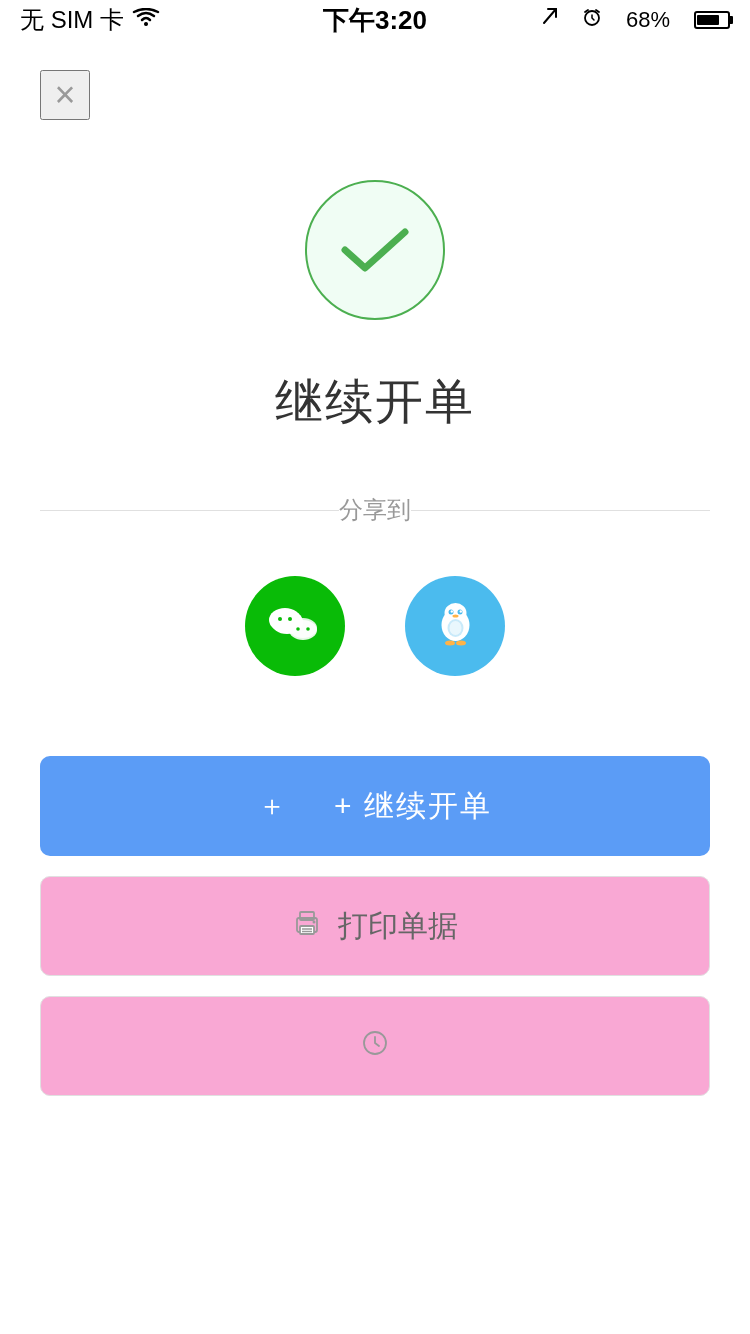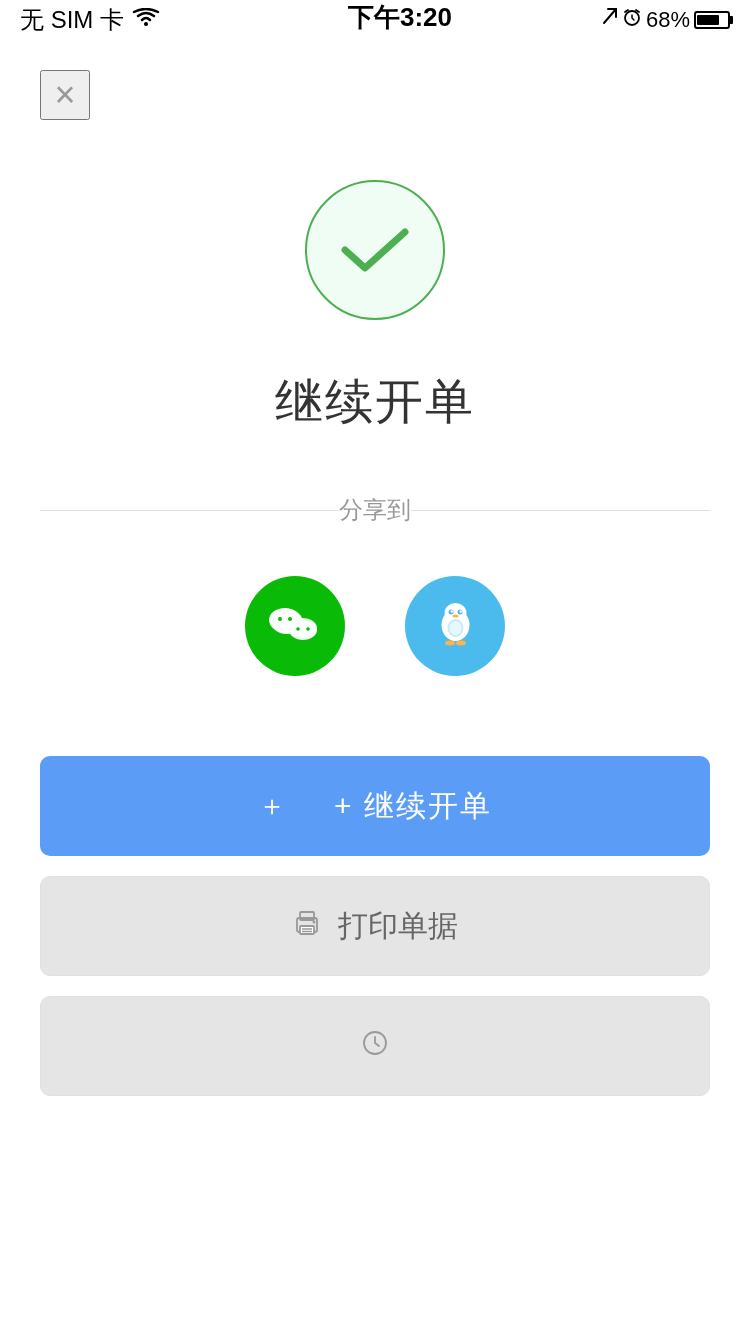--- a/index.html
+++ b/index.html
@@ -13,45 +13,45 @@
       display: flex;
       flex-direction: column;
     }
 
     
     .status-bar {
       width: 100%;
       height: 40px;
       background: #ffffff;
       display: flex;
+      align-items: center;
       justify-content: space-between;
       padding: 0 20px;
       flex-shrink: 0;
     }
     .status-left {
       display: flex;
       align-items: center;
       gap: 8px;
       font-size: 24px;
       color: #000;
       font-weight: 500;
     }
     .status-center {
       font-size: 26px;
       font-weight: 600;
       color: #000;
       position: absolute;
       left: 50%;
       transform: translateX(-50%);
-      margin-left: 25px;
     }
     .status-right {
       display: flex;
       align-items: center;
-      gap: 4px;
+      gap: 24px;
       font-size: 22px;
       color: #000;
     }
     .battery-icon {
       width: 36px;
       height: 18px;
       border: 2px solid #000;
       border-radius: 3px;
       position: relative;
       display: inline-flex;
@@ -227,21 +227,21 @@
       border: none;
       outline: none;
     }
 
     .btn-continue {
       background: #5B9CF6;
       color: #ffffff;
     }
 
     .btn-print, .btn-history {
-      background: #e5e5e5;
+      background: #f9a8d4;
       color: #666666;
       border: 1px solid #e0e0e0;
     }
 
     .btn-icon {
       font-size: 28px;
     }
   </style>
 </head>
 <body>

